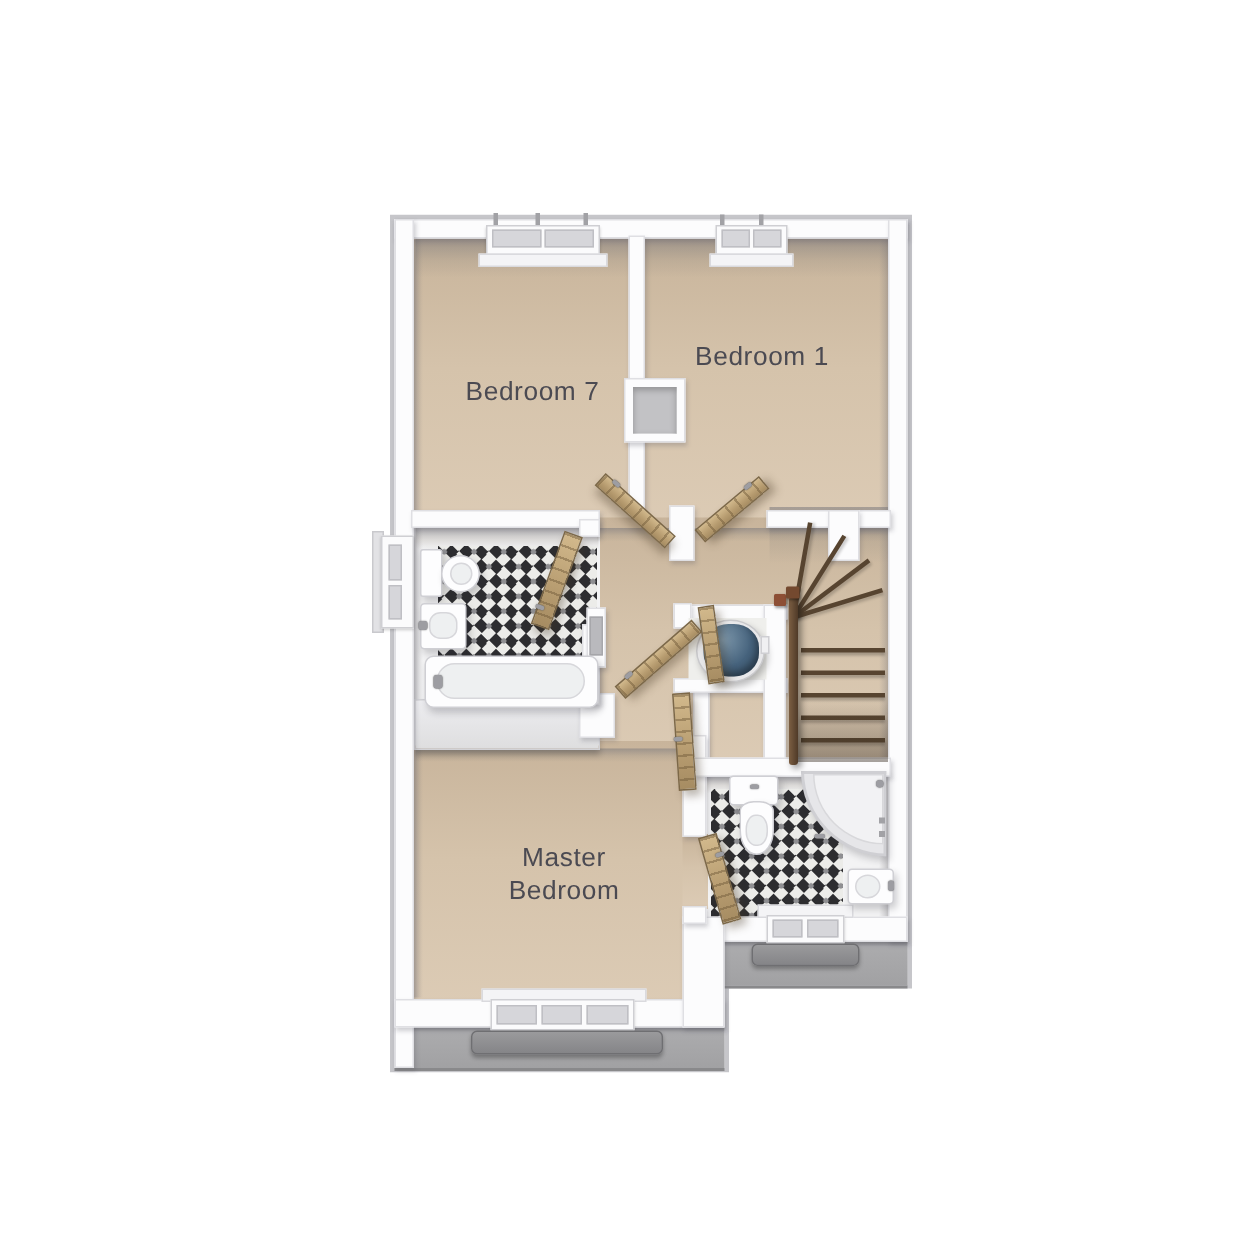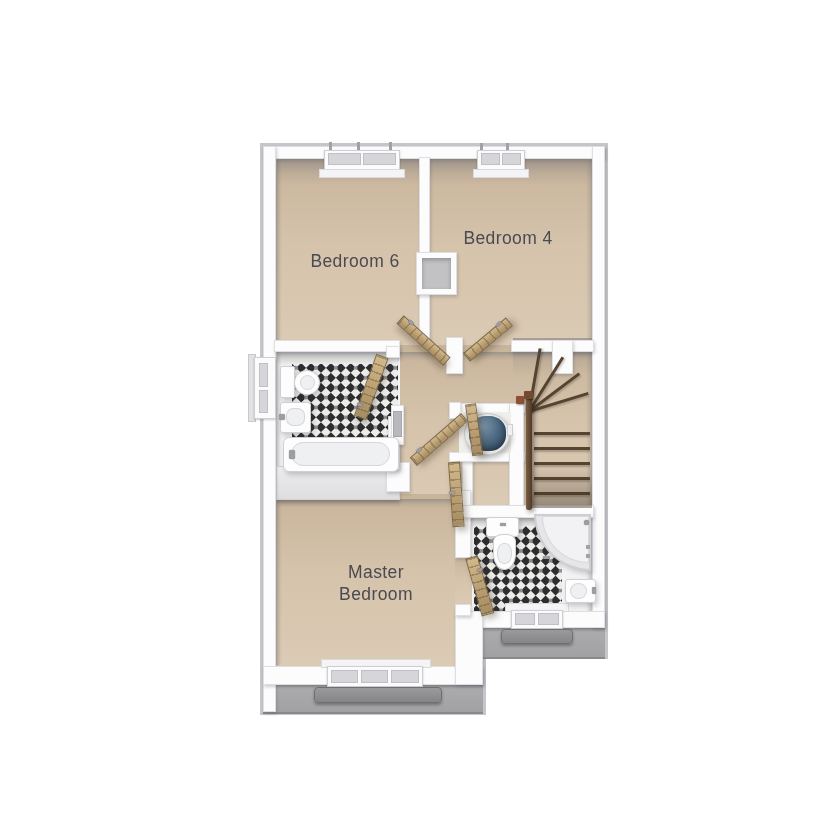--- a/index.html
+++ b/index.html
@@ -210,18 +210,18 @@
     <span class="handle" style="left:8px;top:-2px"></span>
   </div>
   <div class="abs door v" style="left:448px;top:462px;width:12px;height:65px;transform:rotate(-4deg);transform-origin:50% 0">
     <span class="handle" style="left:-2px;top:28px"></span>
   </div>
   <div class="abs door v" style="left:465px;top:404px;width:11px;height:52px;transform:rotate(-8deg);transform-origin:50% 0"></div>
   <div class="abs door v" style="left:465px;top:557px;width:13px;height:60px;transform:rotate(-16deg);transform-origin:50% 0">
     <span class="handle" style="right:-2px;top:12px"></span>
   </div>
 
-  <div class="abs label" style="left:355px;top:261px">Bedroom 6</div>
-  <div class="abs label" style="left:508px;top:238px">Bedroom 4</div>
+  <div class="abs label" style="left:355px;top:261px">Bedroom 7</div>
+  <div class="abs label" style="left:508px;top:238px">Bedroom 1</div>
   <div class="abs label" style="left:376px;top:572px">Master</div>
   <div class="abs label" style="left:376px;top:594px">Bedroom</div>
 
 </div>
 
 </body></html>

